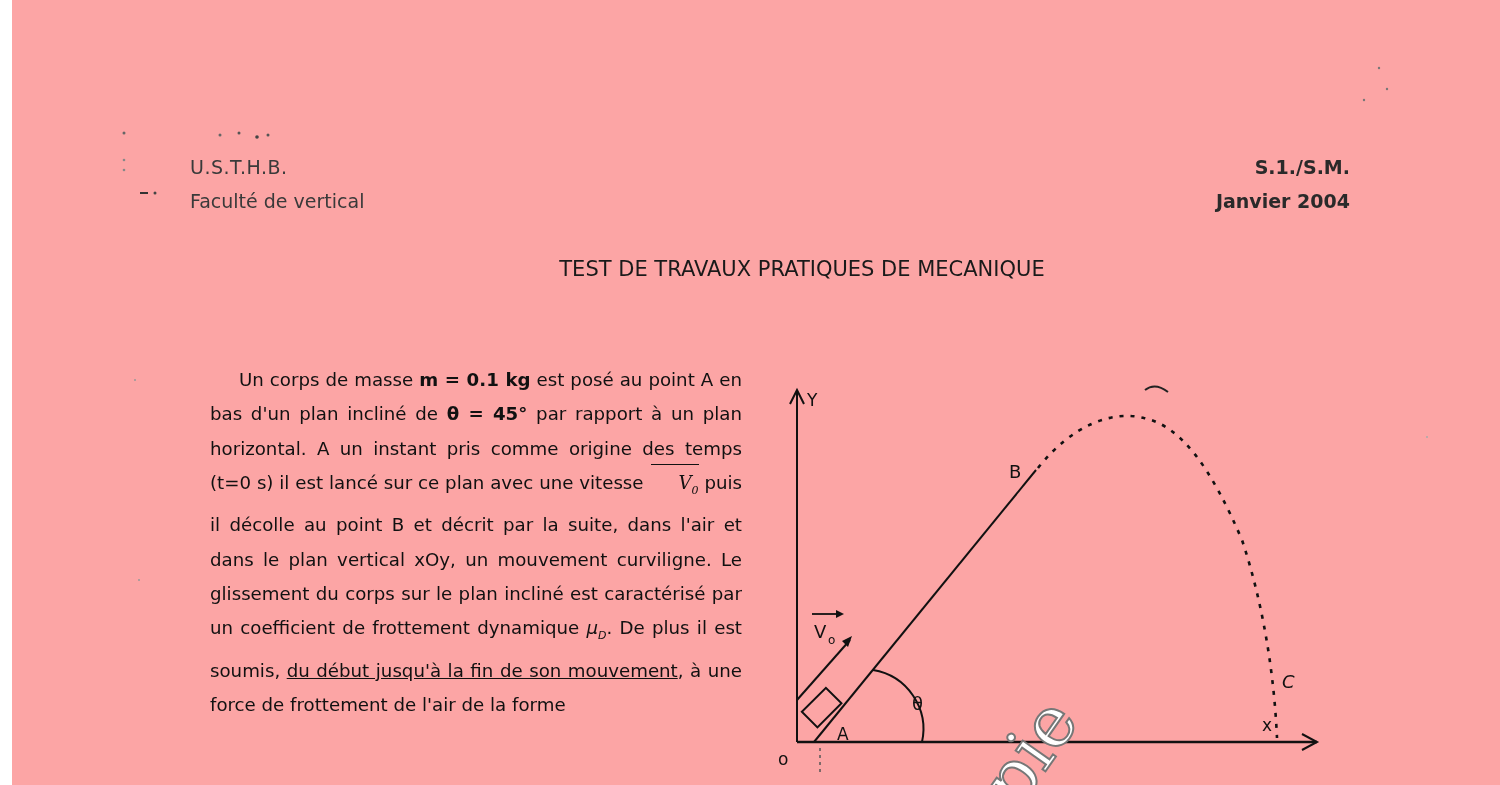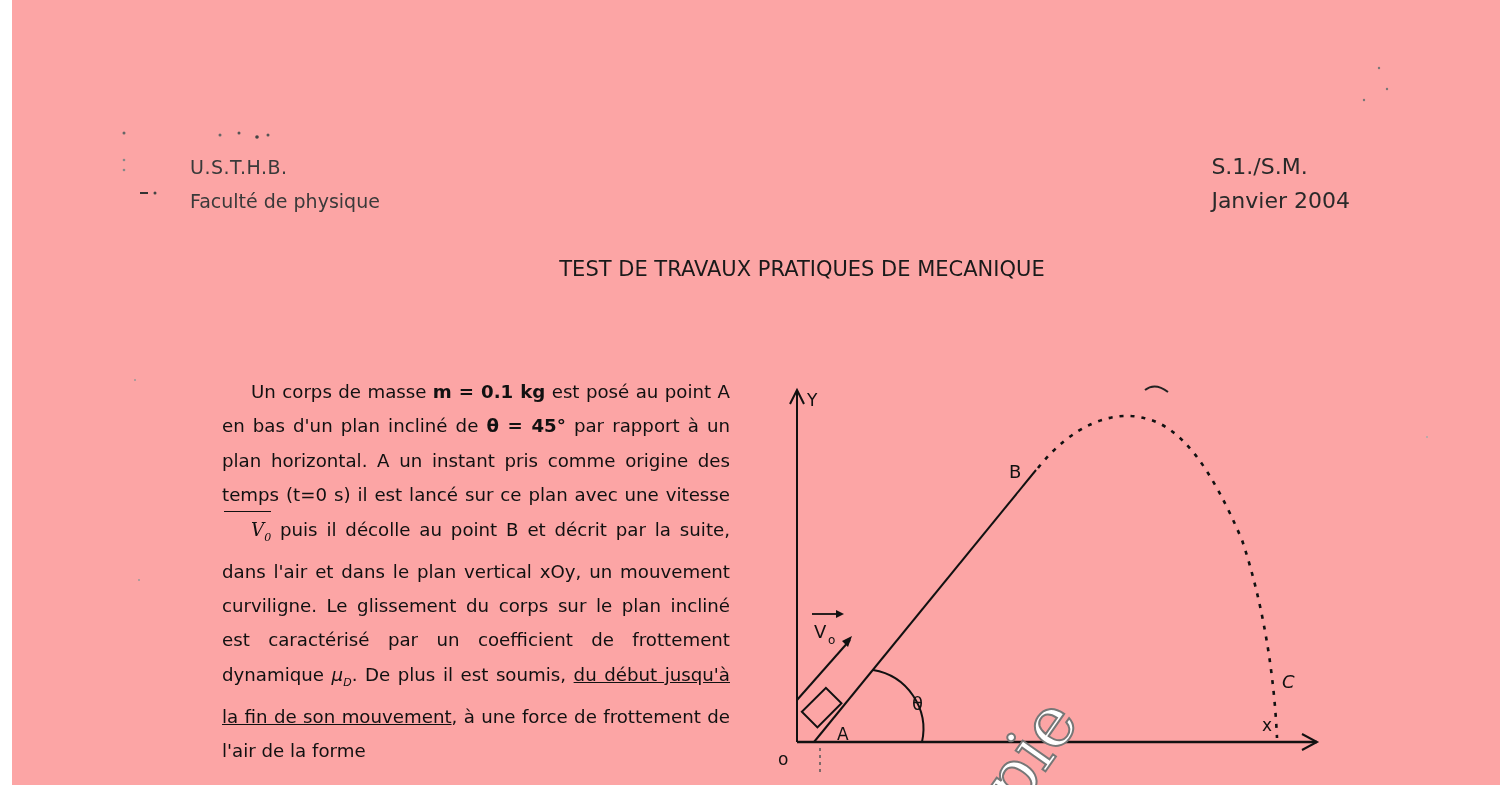--- a/index.html
+++ b/index.html
@@ -27,24 +27,25 @@
       top: 150px;
       font-size: 19px;
       line-height: 34px;
       color: #3a3a3a;
     }
     .hdr-left .inst { letter-spacing: 0.5px; }
     .hdr-right {
       position: absolute;
       right: 162px;
       top: 150px;
-      font-size: 22px;
+      font-size: 19px;
       line-height: 34px;
-      text-align: left;
+      text-align: right;
       color: #2a2a2a;
+      font-weight: bold;
     }
     .title-block {
       position: absolute;
       left: 0;
       width: 1500px;
       top: 254px;
       text-align: center;
       padding-left: 40px;
     }
     .title {
@@ -61,21 +62,21 @@
       position: absolute;
       left: 198px;
       top: 363px;
       width: 532px;
       font-size: 18.2px;
       line-height: 34.4px;
       text-align: justify;
       color: #111;
     }
     .body-text p {
-      margin: 12px;
+      margin: 0;
       text-indent: 29px;
     }
     .body-text .bold { font-weight: bold; }
     .body-text .ul { text-decoration: underline; }
     .body-text .vec {
       font-style: italic;
       font-family: "DejaVu Serif", serif;
       position: relative;
       display: inline-block;
     }
@@ -105,21 +106,21 @@
       pointer-events: none;
     }
   </style>
 </head>
 <body>
 
 <div class="page">
 
   <div class="hdr-left">
     <div class="inst">U.S.T.H.B.</div>
-    <div>Faculté de physique</div>
+    <div>Faculté de vertical</div>
   </div>
 
   <div class="hdr-right">
     <div>S.1./S.M.</div>
     <div>Janvier 2004</div>
   </div>
 
   <div class="title-block">
     <div class="title">TEST DE TRAVAUX PRATIQUES DE MECANIQUE</div>
   </div>

